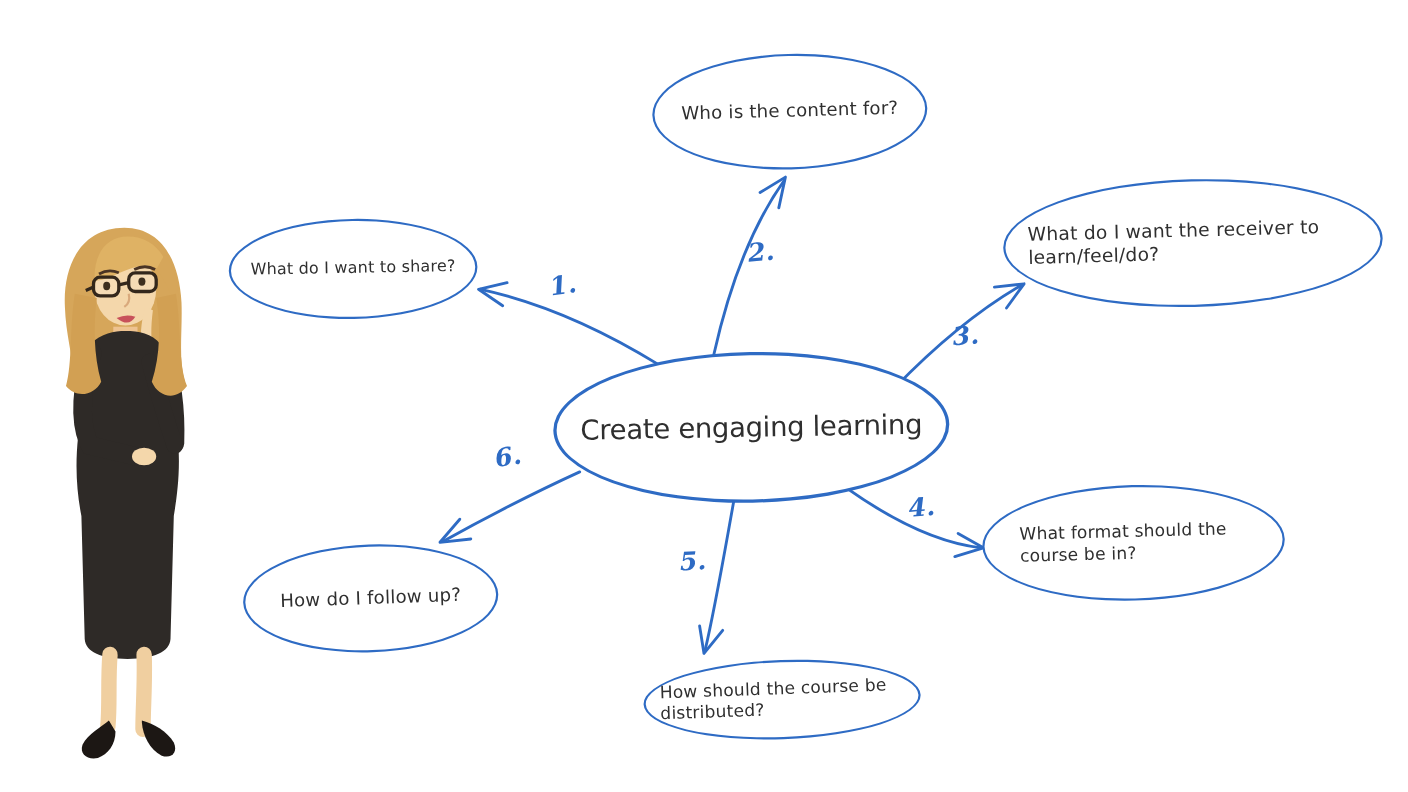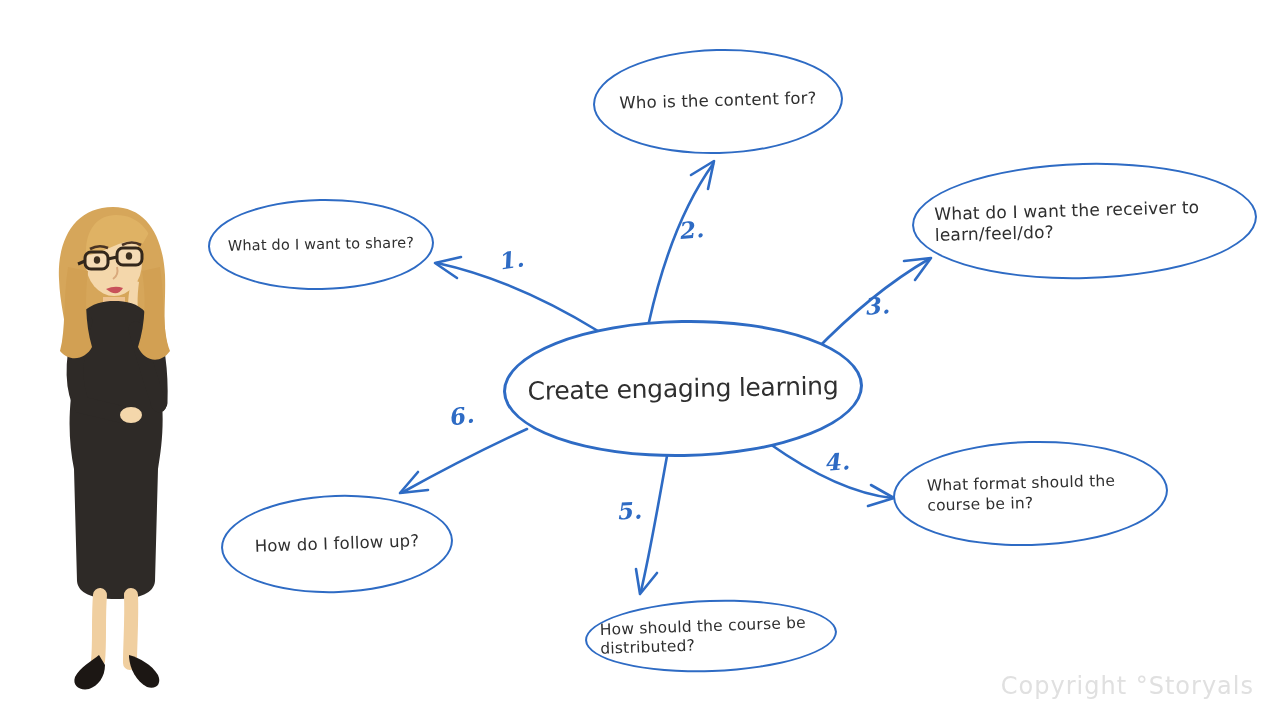--- a/index.html
+++ b/index.html
@@ -168,15 +168,14 @@
     <path fill="#d2a053" d="M40,64 C35,96 38,126 32,148 C42,160 58,156 64,144 C57,120 57,92 60,68 Z"></path>
     <path fill="#d2a053" d="M132,64 C137,96 134,128 142,148 C132,162 116,158 110,144 C118,120 118,92 114,68 Z"></path>
 
     <path d="M72,392 C70,416 72,438 70,458" stroke="#f0cfa0" stroke-width="14" fill="none" stroke-linecap="round"></path>
     <path d="M103,392 C104,416 102,440 102,460" stroke="#f0cfa0" stroke-width="14" fill="none" stroke-linecap="round"></path>
 
     <path fill="#1c1714" d="M71,452 C64,458 52,464 47,474 C44,483 52,488 61,486 C70,483 77,474 77,462 Z"></path>
     <path fill="#1c1714" d="M101,454 C102,466 108,478 119,484 C128,487 134,481 130,472 C124,462 112,455 101,452 Z"></path>
   </svg>
 
-  <div class="watermark">Copyright °Storyals</div>
 
 </div>
 
 </body></html>

